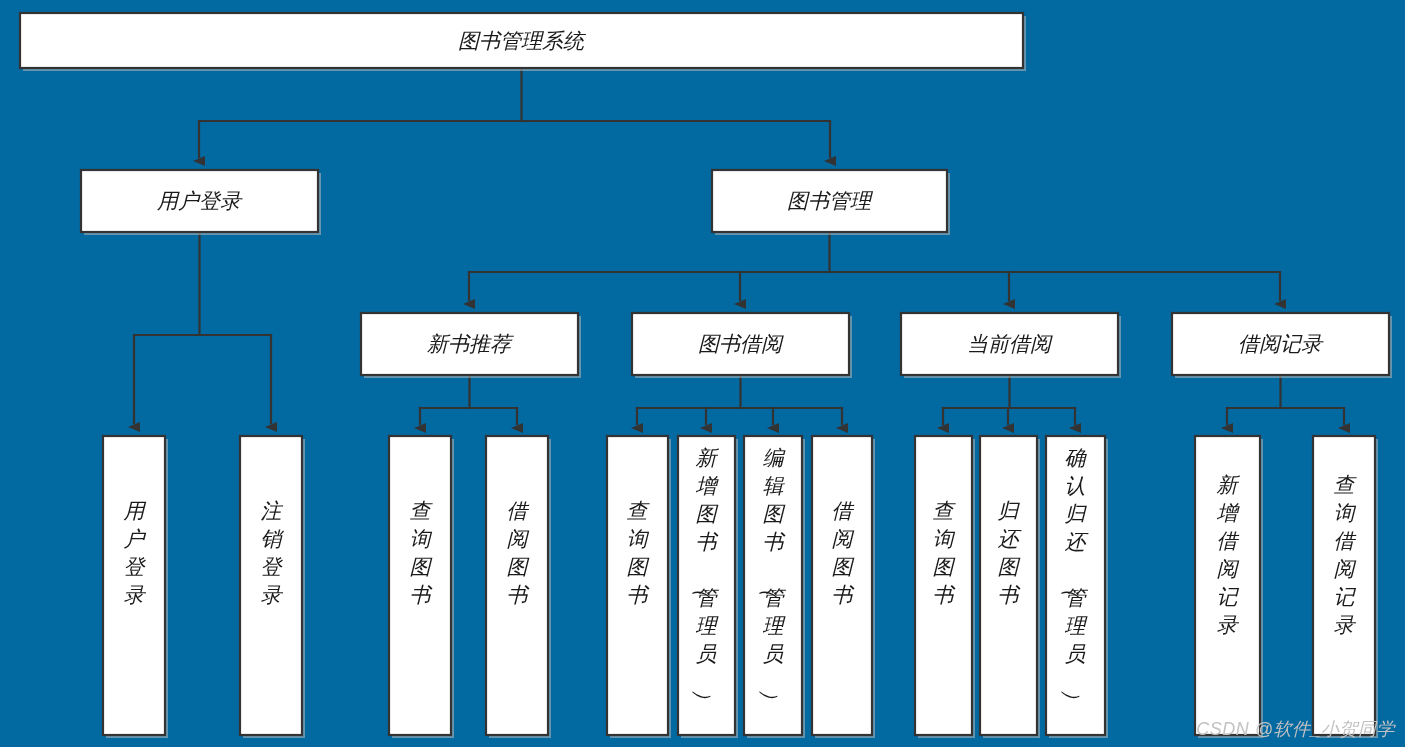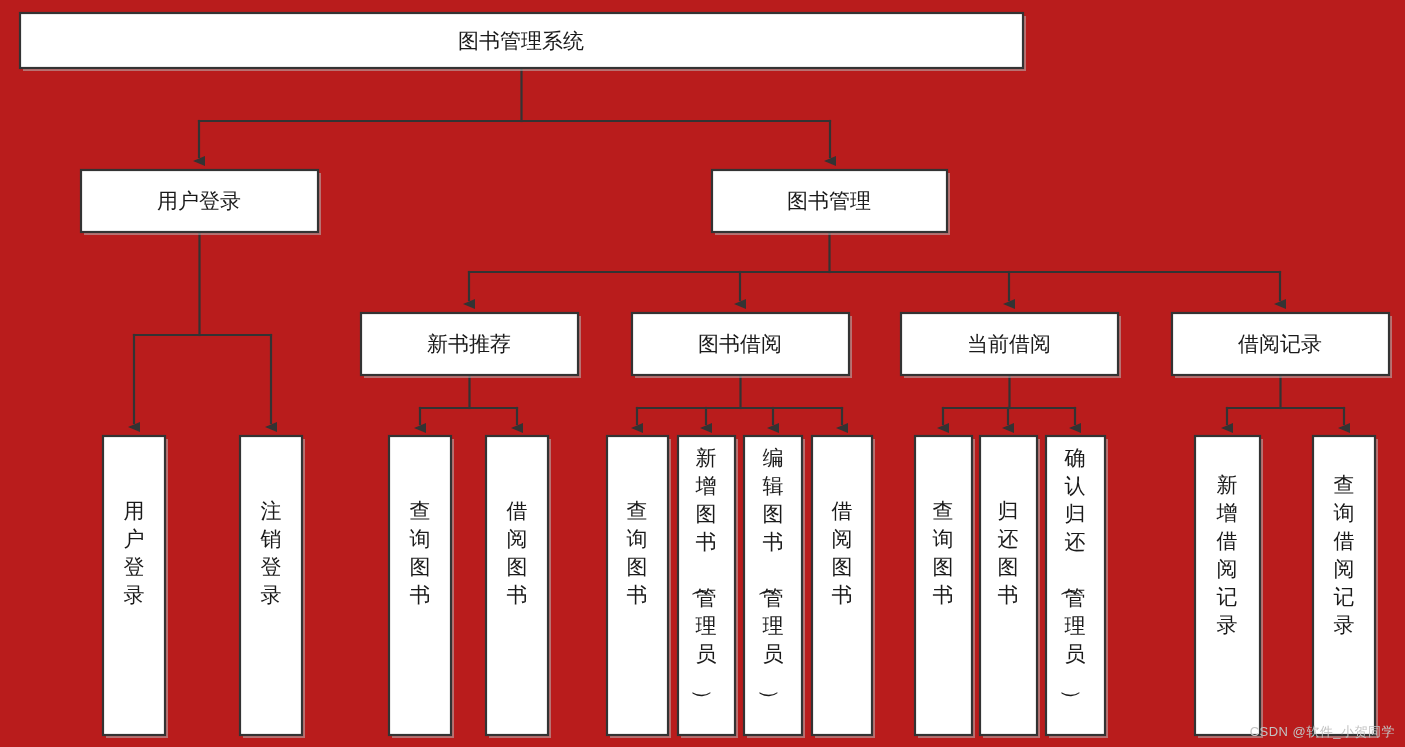--- a/index.html
+++ b/index.html
@@ -10,21 +10,22 @@
   body {
     width: 1405px;
     height: 747px;
     font-family: "Liberation Sans", "DejaVu Sans", sans-serif;
     overflow: hidden;
   }
   #diagram-root {
     position: relative;
     width: 1405px;
     height: 747px;
-    background: #b91c1c;
+    background: #0369a1;
+    font-style: italic;
   }
   svg.canvas {
     position: absolute;
     top: 0;
     left: 0;
     width: 1405px;
     height: 747px;
   }
   .node-box {
     fill: #ffffff;
@@ -55,21 +56,21 @@
     font-family: "Liberation Sans", "DejaVu Sans", sans-serif;
     font-size: 21px;
     fill: #1a1a1a;
     text-anchor: middle;
   }
   .watermark-text {
     position: absolute;
     right: 10px;
     bottom: 6px;
     font-family: "Liberation Sans", "DejaVu Sans", sans-serif;
-    font-size: 13px;
+    font-size: 18px;
     color: #c2c2c2;
     letter-spacing: 0.5px;
     white-space: nowrap;
     user-select: none;
   }
 </style>
 </head>
 <body>
 
 <div id="diagram-root">

